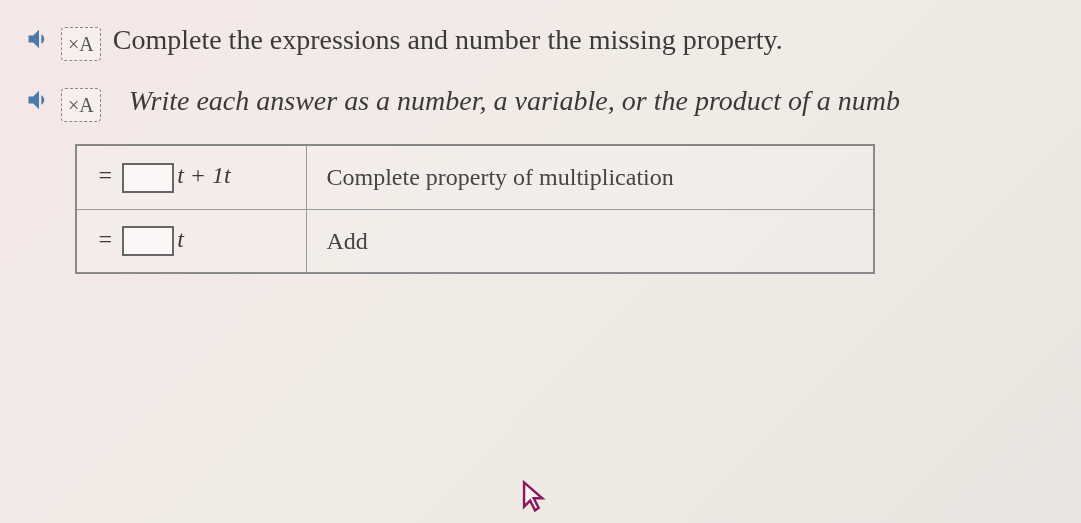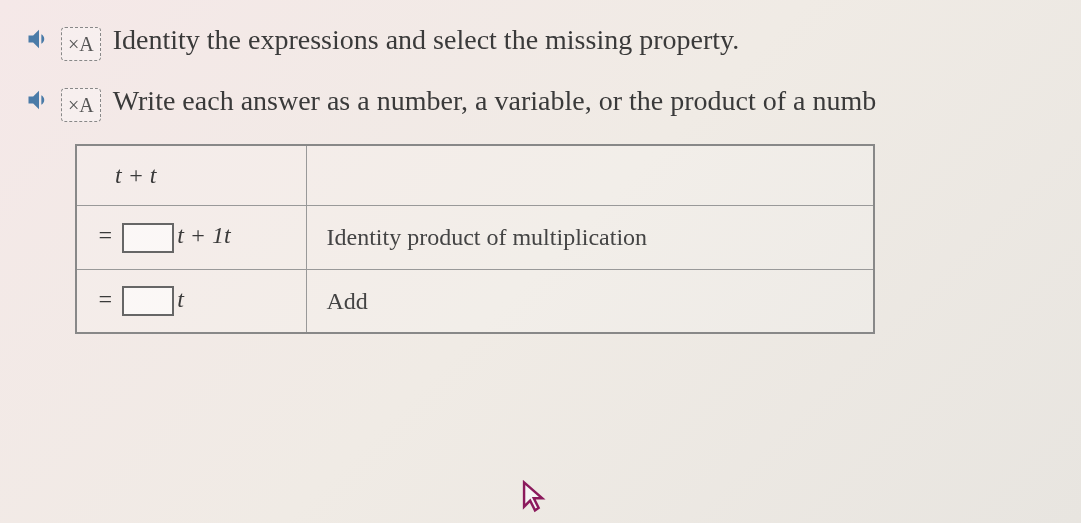--- a/index.html
+++ b/index.html
@@ -39,20 +39,22 @@
       border-radius: 4px;
       padding: 2px 6px;
       font-size: 20px;
       color: #555;
       background: rgba(255,255,255,0.3);
     }
     .instruction-text {
       flex: 1;
     }
     .italic-text {
+      font-style: italic;
+      margin-left: 16px;
     }
     .table-container {
       margin-top: 20px;
       margin-left: 50px;
       width: 800px;
     }
     table {
       border-collapse: collapse;
       width: 100%;
       background: rgba(255,255,255,0.15);
@@ -108,52 +110,46 @@
 
 <div class="instruction-line">
   <div class="icons">
     <span class="speaker-icon">
       <svg width="28" height="28" viewBox="0 0 24 24" fill="#4a7ba8">
           <path d="M3 9v6h4l5 5V4L7 9H3zm13.5 3c0-1.77-1.02-3.29-2.5-4.03v8.05c1.48-.73 2.5-2.25 2.5-4.02z"></path>
         </svg>
     </span>
     <span class="translate-icon">×A</span>
   </div>
-  <div class="instruction-text">Identity the expressions and select the missing property.</div>
+  <div class="instruction-text">Complete the expressions and number the missing property.</div>
 </div>
 
 <div class="instruction-line">
   <div class="icons">
     <span class="speaker-icon">
       <svg width="28" height="28" viewBox="0 0 24 24" fill="#4a7ba8">
           <path d="M3 9v6h4l5 5V4L7 9H3zm13.5 3c0-1.77-1.02-3.29-2.5-4.03v8.05c1.48-.73 2.5-2.25 2.5-4.02z"></path>
         </svg>
     </span>
     <span class="translate-icon">×A</span>
   </div>
   <div class="instruction-text italic-text">
     <span>Write each answer as a number, a variable, or the product of a numb</span><br>
   </div>
 </div>
 
 <div class="table-container">
   <table>
     <tbody>
-        <tr>
-      <td class="expression-col">
-        &nbsp;&nbsp;&nbsp;<span>t + t</span>
-      </td>
-      <td class="property-col"></td>
-    </tr>
     <tr>
       <td class="expression-col">
         <span>=</span>
         <span class="fill-box"></span><span>t + 1t</span>
       </td>
-      <td class="property-col">Identity product of multiplication</td>
+      <td class="property-col">Complete property of multiplication</td>
     </tr>
     <tr>
       <td class="expression-col">
         <span>=</span>
         <span class="fill-box"></span><span>t</span>
       </td>
       <td class="property-col">Add</td>
     </tr>
   </tbody>
     </table>

